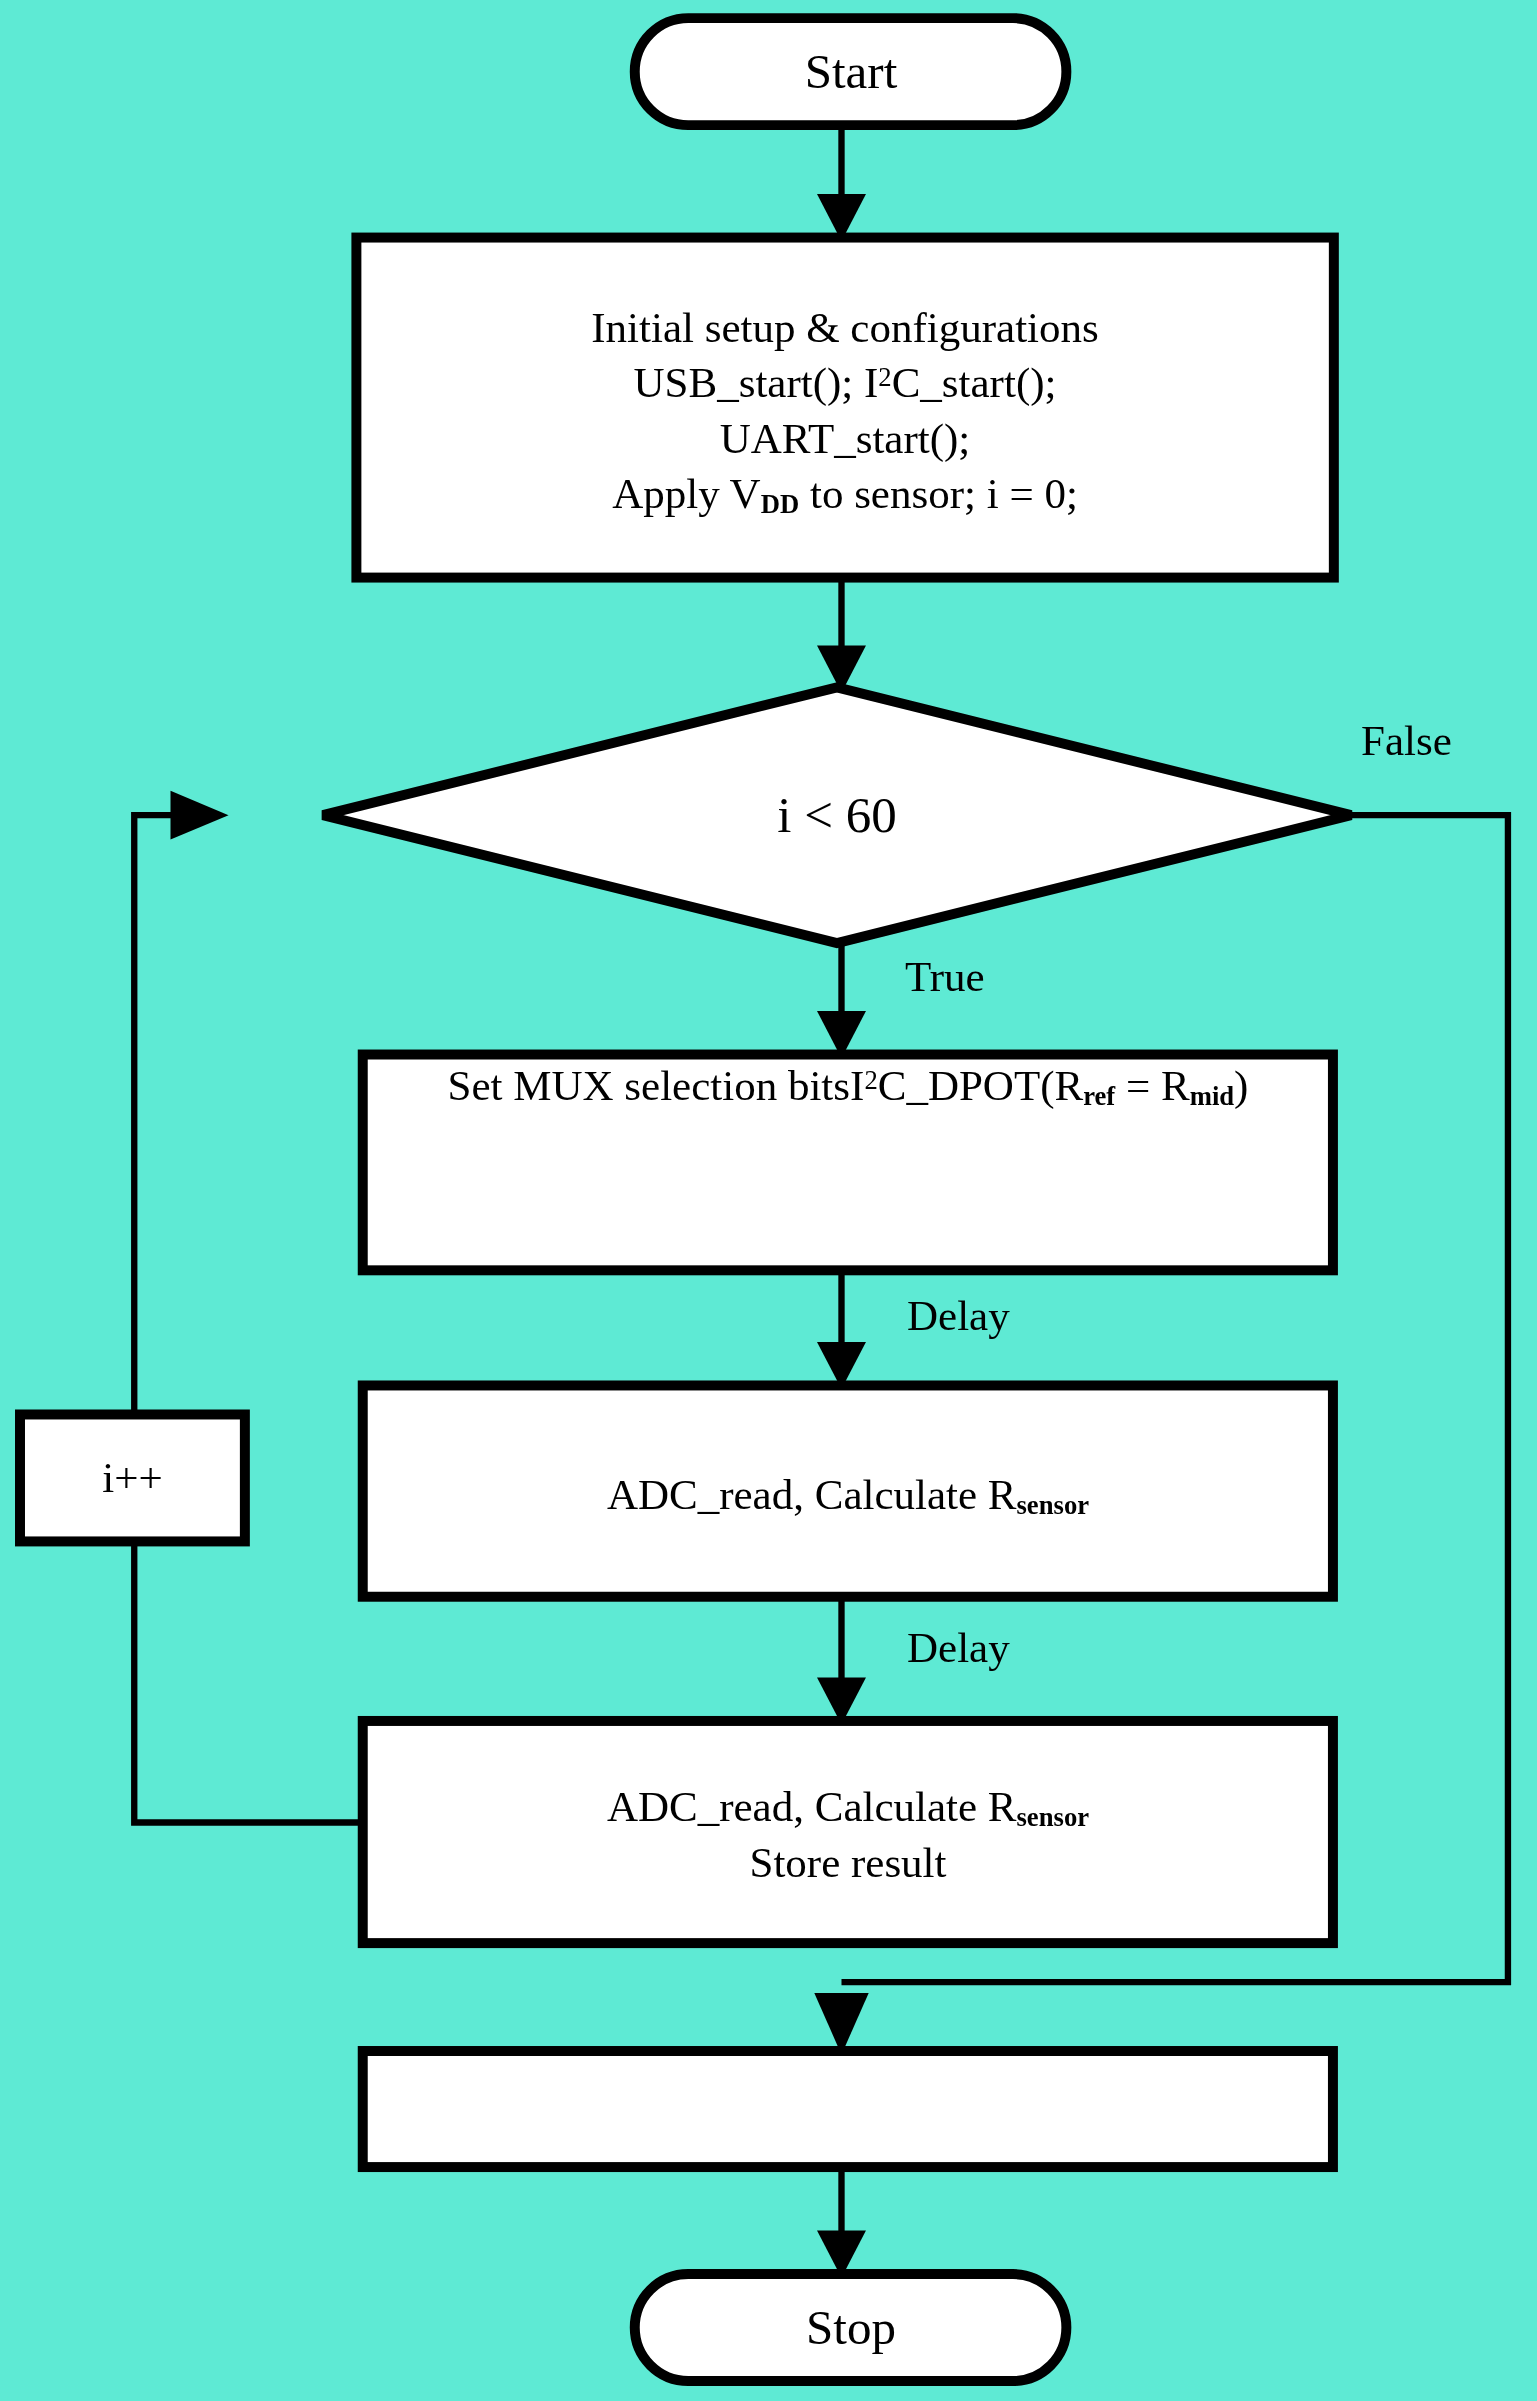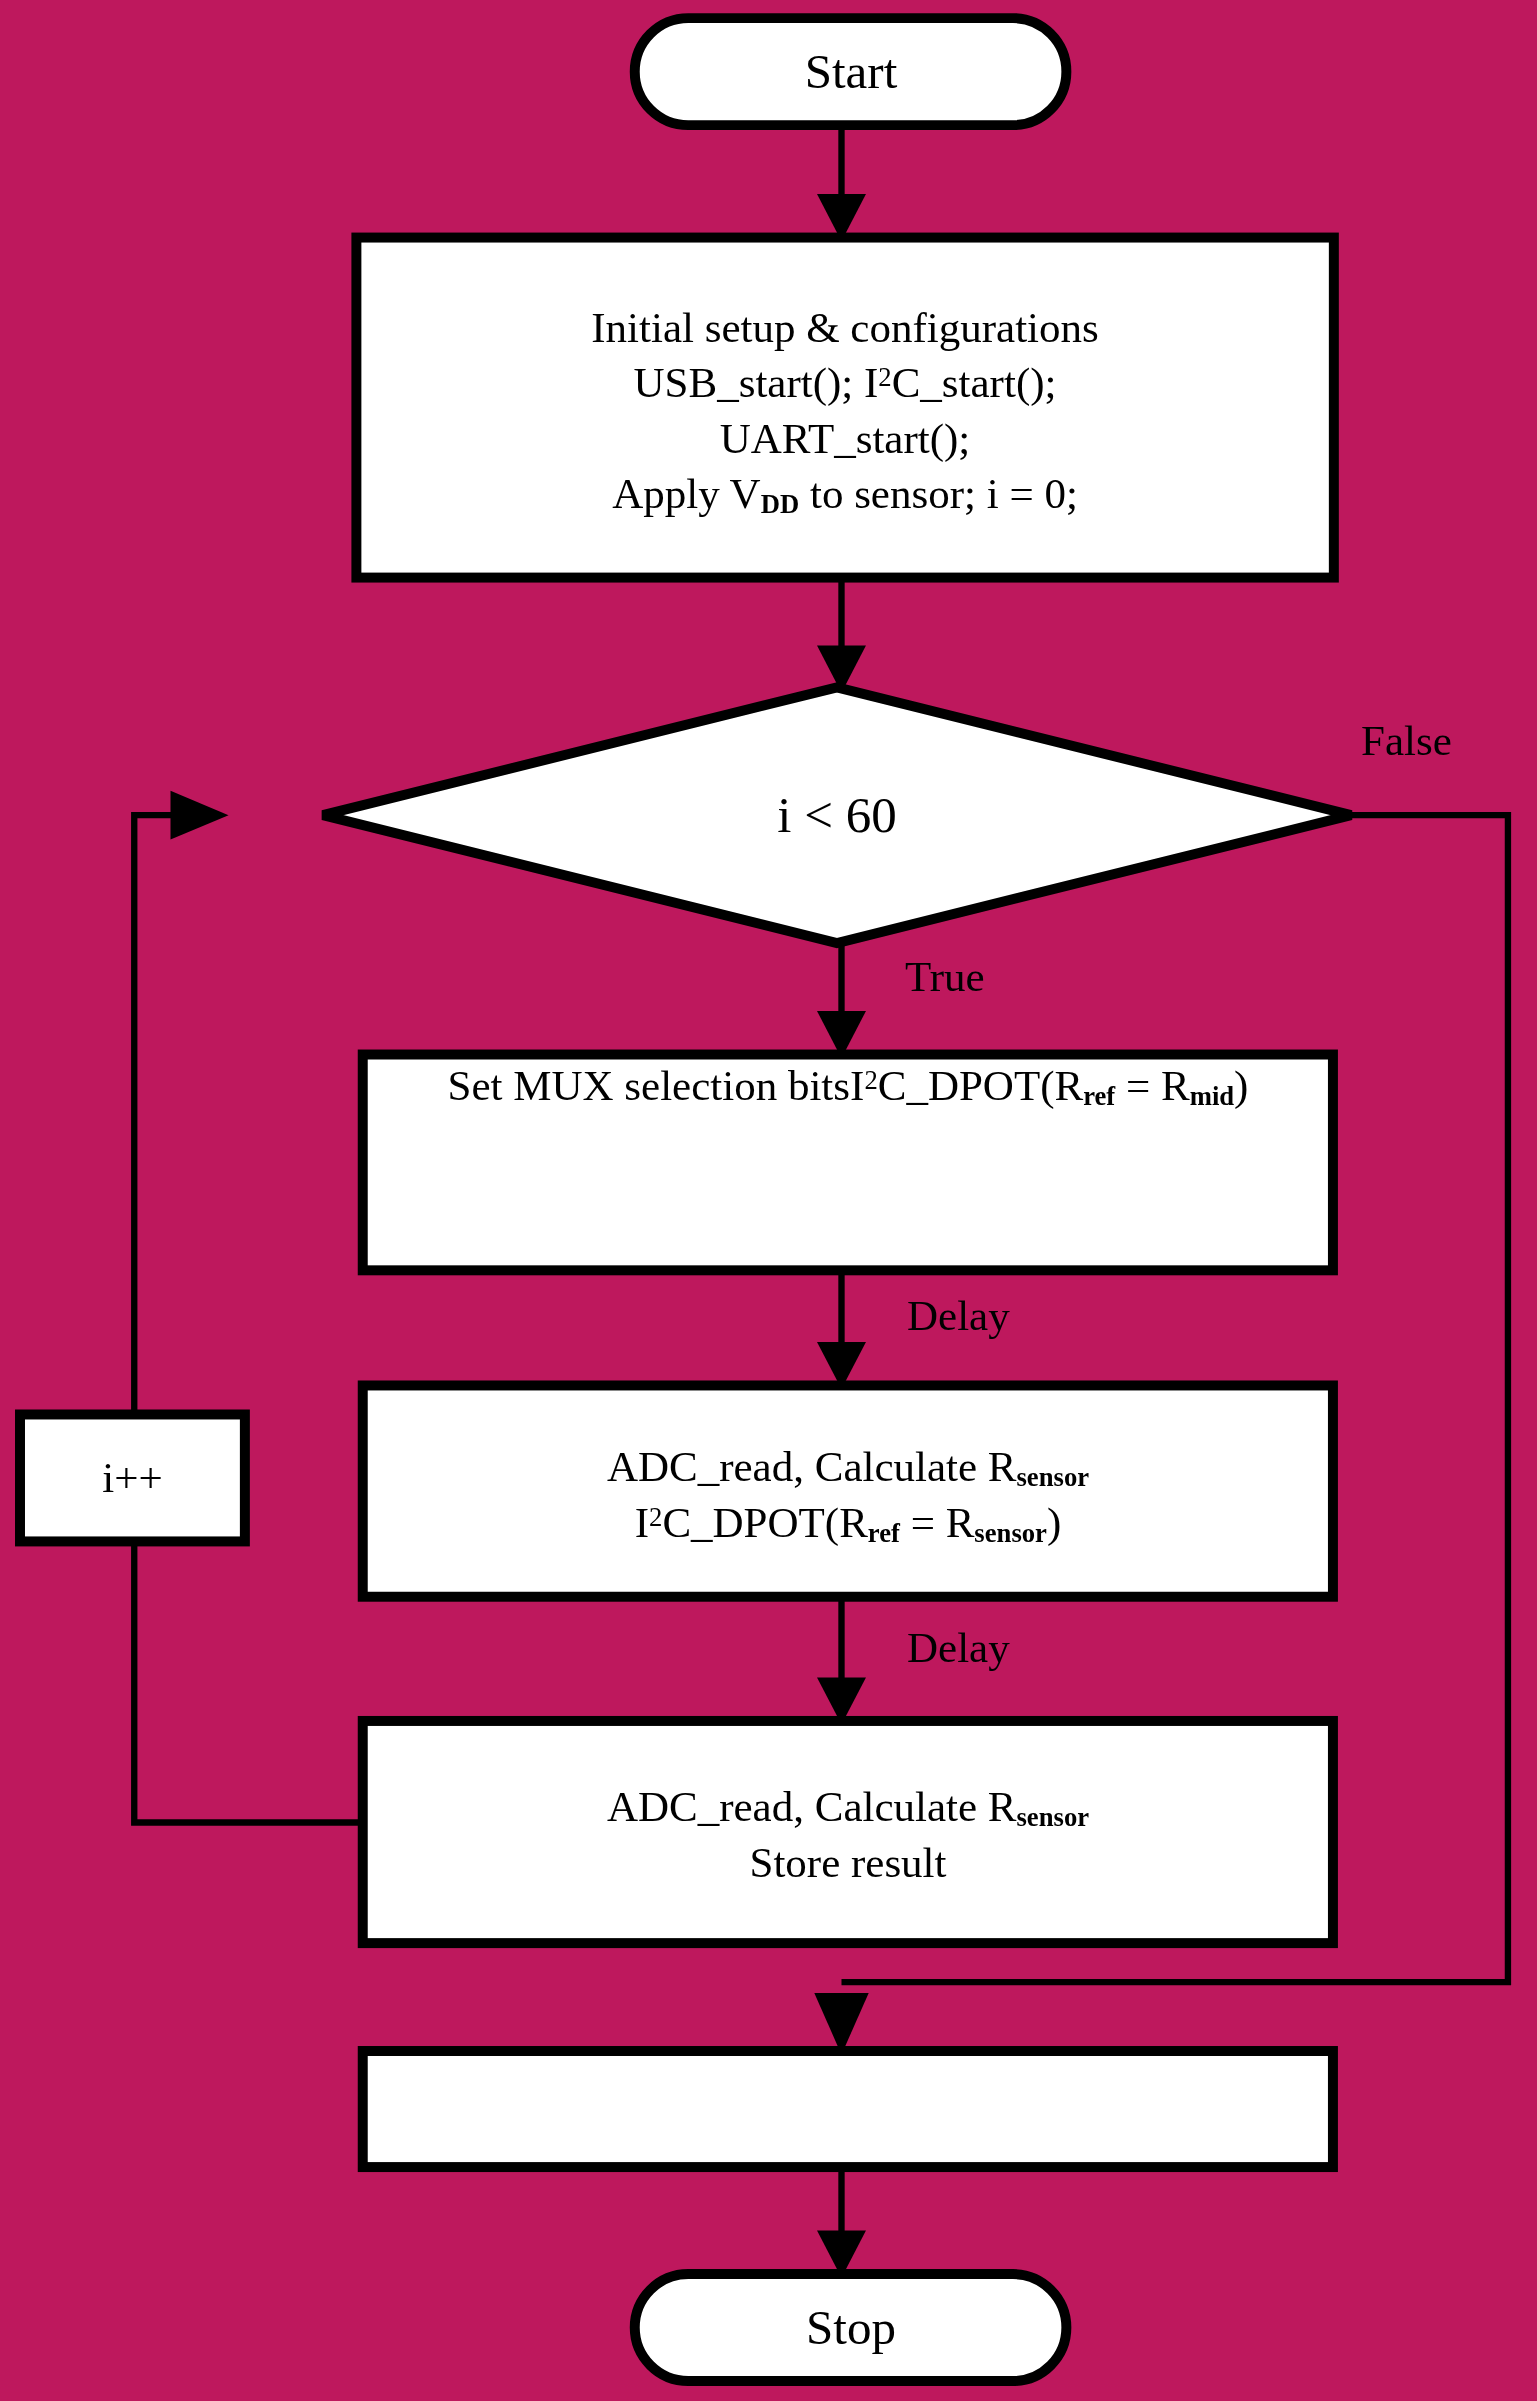--- a/index.html
+++ b/index.html
@@ -7,21 +7,21 @@
     padding: 0;
     background: #ffffff;
   }
   body {
     font-family: "Liberation Serif", "DejaVu Serif", serif;
   }
   #flow-root {
     position: relative;
     width: 1537px;
     height: 2401px;
-    background: #be185d;
+    background: #5eead4;
     overflow: hidden;
   }
   svg#flow-svg {
     position: absolute;
     inset: 0;
     width: 1537px;
     height: 2401px;
     display: block;
   }
   .shape-fill { fill: #ffffff; }
@@ -148,21 +148,20 @@
 
   <div class="node-text t-cond">i &lt; 60</div>
 
   <div class="node-text t-mux">
     <span class="line">Set MUX selection bits</span>
     <span class="line"><span>I</span><sup>2</sup><span>C_DPOT(R</span><sub>ref</sub><span> = R</span><sub>mid</sub><span>)</span></span>
   </div>
 
   <div class="node-text t-adc1">
     <span class="line"><span>ADC_read, Calculate R</span><sub>sensor</sub></span>
-    <span class="line"><span>I</span><sup>2</sup><span>C_DPOT(R</span><sub>ref</sub><span> = R</span><sub>sensor</sub><span>)</span></span>
   </div>
 
   <div class="node-text t-adc2">
     <span class="line"><span>ADC_read, Calculate R</span><sub>sensor</sub></span>
     <span class="line">Store result</span>
   </div>
 
   <div class="node-text t-inc">i++</div>
 
 

